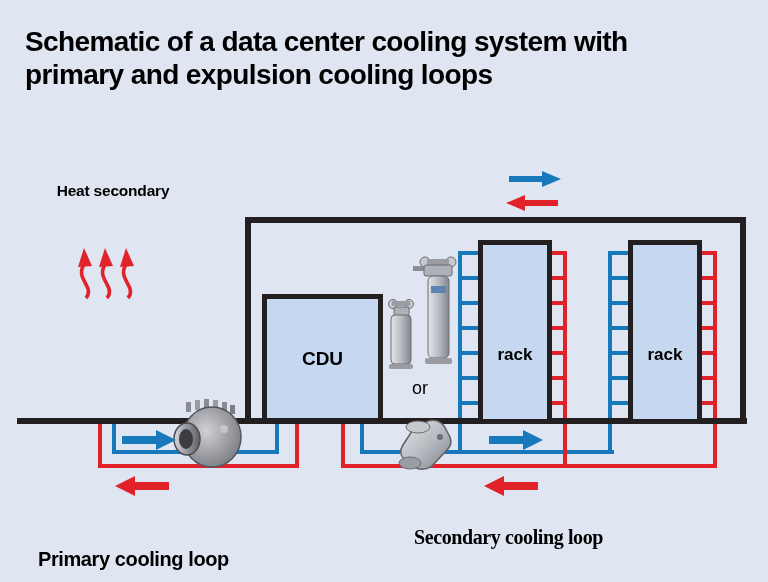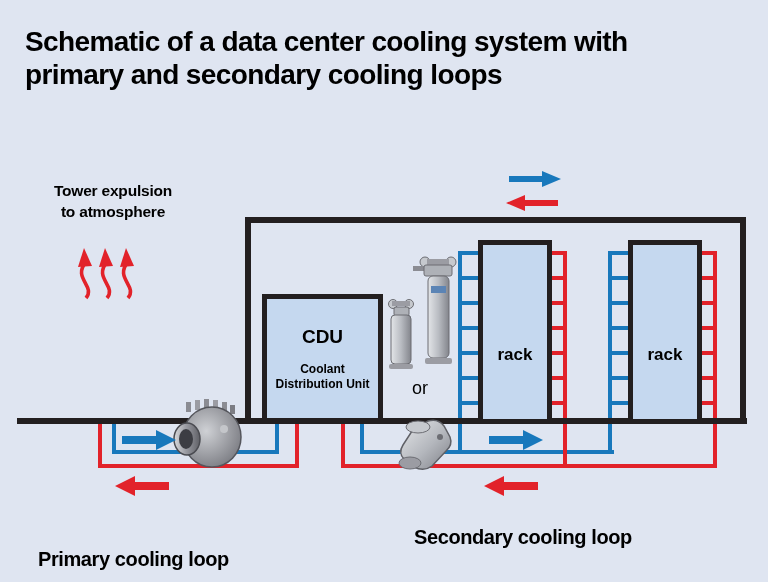--- a/index.html
+++ b/index.html
@@ -51,37 +51,36 @@
   .arrow{position:absolute;z-index:6;}
   .lg-row{position:absolute;z-index:6;}
 </style>
 </head>
 <body>
 
 <div class="canvas">
 
   <div class="abs title">
     <div>Schematic of a data center cooling system with</div>
-    <div>primary and secondary cooling loops</div>
+    <div>primary and expulsion cooling loops</div>
   </div>
 
   <div class="lg-row" style="left:509px;top:171px;">
     <svg width="52" height="16">
         <polygon points="0,5 33,5 33,0 52,8 33,16 33,11 0,11" fill="#1878bc"></polygon>
       </svg>
   </div>
   <div class="lg-row" style="left:506px;top:195px;">
     <svg width="52" height="16">
         <polygon points="52,5 19,5 19,0 0,8 19,16 19,11 52,11" fill="#e2222a"></polygon>
       </svg>
   </div>
 
   <div class="abs heat-label">
-    <div>Tower expulsion</div>
-    <div>to atmosphere</div>
+    <div>Heat secondary</div>
   </div>
   <div class="dev" style="left:70px;top:222px;">
     <svg width="80" height="78" viewBox="0 0 80 78">
       <g stroke="#e2222a" stroke-width="3.6" fill="none">
         <path d="M16,76 C26,64 2,56 16,40"></path>
         <path d="M37,76 C47,64 23,56 37,40"></path>
         <path d="M58,76 C68,64 44,56 58,40"></path>
       </g>
       <g fill="#e2222a">
         <polygon points="8,45 22,44 14,26"></polygon>
@@ -138,21 +137,20 @@
   <div class="pipe hot" style="left:697px;top:351px;width:20px;height:4px;"></div>
   <div class="pipe hot" style="left:697px;top:376px;width:20px;height:4px;"></div>
   <div class="pipe hot" style="left:697px;top:401px;width:20px;height:4px;"></div>
 
   <div class="abs ground"></div>
   <div class="abs boundary"></div>
 
 
   <div class="abs unit-box cdu">
     <div class="unit-name">CDU</div>
-    <div class="unit-note">Coolant Distribution Unit</div>
   </div>
 
   <div class="abs unit-box rack">
     <div class="unit-name">rack</div>
   </div>
   <div class="abs unit-box rack rack2">
     <div class="unit-name">rack</div>
   </div>
 
   <div class="dev" style="left:172px;top:399px;">
@@ -244,15 +242,15 @@
         <polygon points="0,6 34,6 34,0 54,10 34,20 34,14 0,14" fill="#1878bc"></polygon>
       </svg>
   </div>
   <div class="arrow" style="left:484px;top:476px;">
     <svg width="54" height="20">
         <polygon points="54,6 20,6 20,0 0,10 20,20 20,14 54,14" fill="#e2222a"></polygon>
       </svg>
   </div>
 
   <div class="abs caption" style="left:38px;top:548px;">Primary cooling loop</div>
-  <div class="abs caption" style="left:414px;top:526px;">Secondary cooling loop</div>
+  <div class="abs caption" style="left:414px;top:526px;font-family:Liberation Serif, serif;">Secondary cooling loop</div>
 
 </div>
 
 </body></html>

